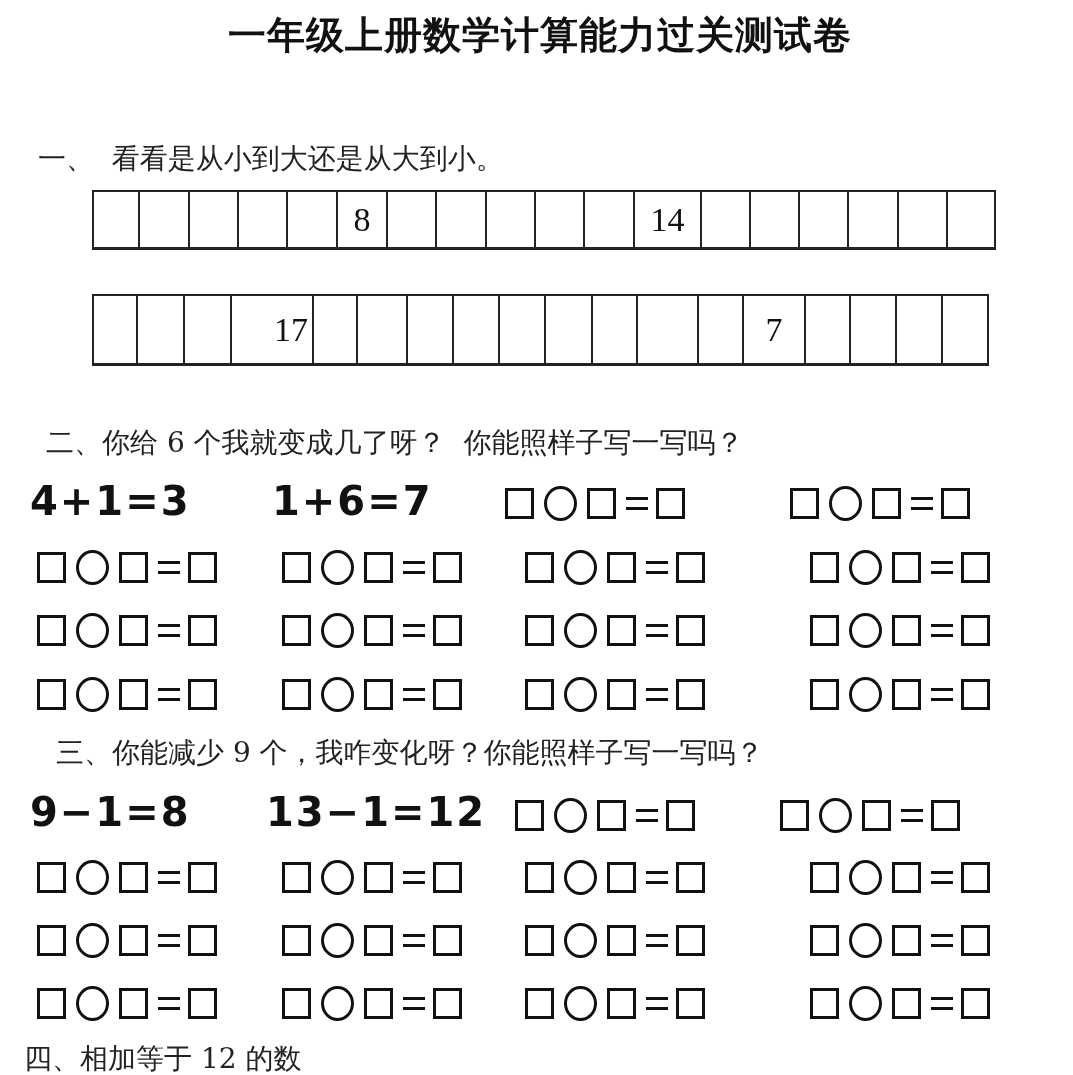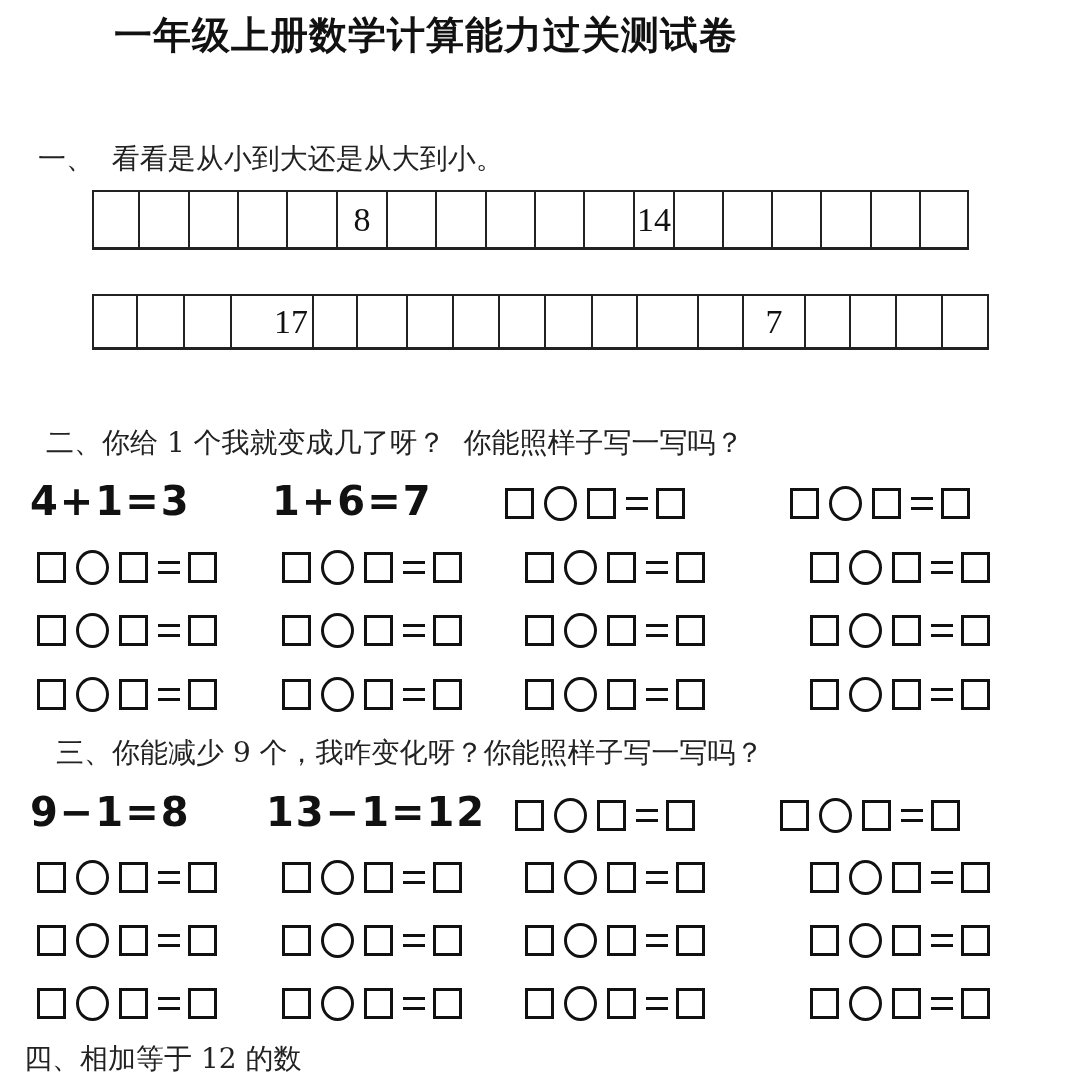--- a/index.html
+++ b/index.html
@@ -1,19 +1,19 @@
 <!DOCTYPE html>
 <html><head>
 <meta charset="utf-8">
 <style>
   html, body { margin: 0; padding: 0; background: #ffffff; }
   body { width: 1073px; height: 1075px; position: relative; overflow: hidden;
          font-family: "DejaVu Serif", "Liberation Serif", serif; color: #111; }
   .abs { position: absolute; }
-  .title { left: 0; width: 852px; top: 10px; text-align: center;
+  .title { left: 0; width: 852px; top: 10px; text-align: right;
            font-family: "DejaVu Sans", "Liberation Sans", sans-serif;
            font-size: 38px; font-weight: bold; letter-spacing: 1px; color: #111; }
   .heading { font-size: 28px; white-space: pre; color: #222; }
   .cellrow { display: flex; border-top: 2px solid #222; border-bottom: 3px solid #222;
              border-left: 2px solid #222; box-sizing: border-box; }
   .cell { border-right: 2px solid #222; box-sizing: border-box; display: flex;
           align-items: center; justify-content: center;
           font-family: "Liberation Serif", "DejaVu Serif", serif; font-size: 34px; }
   .cell.right { justify-content: flex-end; padding-right: 4px; }
   .eq { font-family: "DejaVu Sans", "Liberation Sans", sans-serif; font-weight: bold;
@@ -35,50 +35,50 @@
     <div class="cell" style="width: 50px;"></div>
     <div class="cell" style="width: 49px;"></div>
     <div class="cell" style="width: 49px;"></div>
     <div class="cell" style="width: 50px;"></div>
     <div class="cell" style="width: 50px;">8</div>
     <div class="cell" style="width: 49px;"></div>
     <div class="cell" style="width: 50px;"></div>
     <div class="cell" style="width: 49px;"></div>
     <div class="cell" style="width: 49px;"></div>
     <div class="cell" style="width: 50px;"></div>
-    <div class="cell" style="width: 40px;">14</div>
+    <div class="cell" style="width: 67px;">14</div>
     <div class="cell" style="width: 49px;"></div>
     <div class="cell" style="width: 49px;"></div>
     <div class="cell" style="width: 49px;"></div>
     <div class="cell" style="width: 50px;"></div>
     <div class="cell" style="width: 49px;"></div>
     <div class="cell" style="width: 48px;"></div>
   </div>
-<div class="abs cellrow" id="row2" style="left:92px; top:294px; height:56px;">
+<div class="abs cellrow" id="row2" style="left:92px; top:294px; height:72px;">
     <div class="cell" style="width: 44px;"></div>
     <div class="cell" style="width: 47px;"></div>
     <div class="cell" style="width: 47px;"></div>
     <div class="cell right" style="width: 82px;">17</div>
     <div class="cell" style="width: 44px;"></div>
     <div class="cell" style="width: 50px;"></div>
     <div class="cell" style="width: 46px;"></div>
     <div class="cell" style="width: 46px;"></div>
     <div class="cell" style="width: 46px;"></div>
     <div class="cell" style="width: 47px;"></div>
     <div class="cell" style="width: 45px;"></div>
     <div class="cell" style="width: 61px;"></div>
     <div class="cell" style="width: 45px;"></div>
     <div class="cell" style="width: 62px;">7</div>
     <div class="cell" style="width: 45px;"></div>
     <div class="cell" style="width: 46px;"></div>
     <div class="cell" style="width: 46px;"></div>
     <div class="cell" style="width: 46px;"></div>
   </div>
 
-<div class="abs heading" style="left:46px; top:424px;">二、你给 1 个我就变成几了呀？  你能照样子写一写吗？</div>
+<div class="abs heading" style="left:46px; top:424px;">二、你给 6 个我就变成几了呀？  你能照样子写一写吗？</div>
 <div class="abs eq" style="left:30px; top:478px;">4+1=3</div>
 <div class="abs eq" style="left:272px; top:478px;">1+6=7</div>
 <div id="sec2-templates">
     <div class="abs tpl" style="left: 505px; top: 485px;">
       <div class="sq"></div>
       <div class="circ"></div>
       <div class="sq"></div>
       <div class="eqsign"></div>
       <div class="sq"></div>
     </div>

